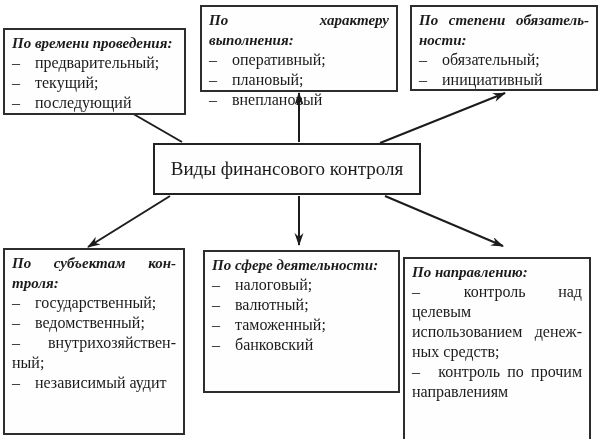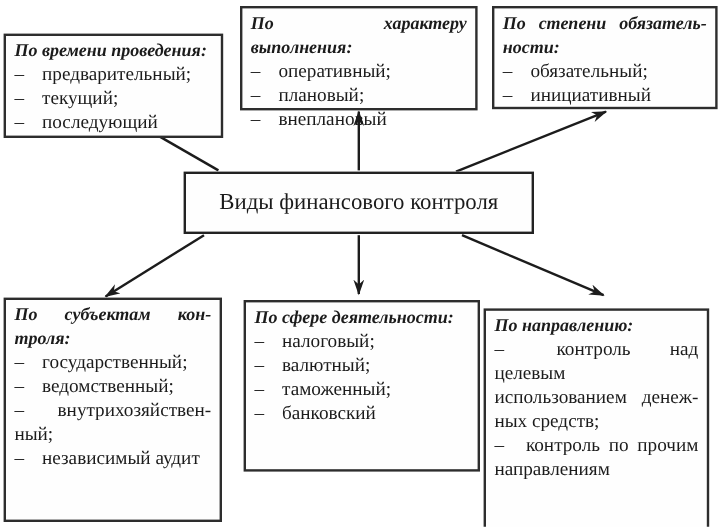--- a/index.html
+++ b/index.html
@@ -30,21 +30,21 @@
     text-align: justify;
   }
   .item {
     font-size: 16px;
     line-height: 20px;
     text-align: justify;
   }
   .dash { margin-right: 11px; }
   .center-node {
     position: absolute;
-    left: 153px; top: 143px; width: 292px; height: 52px;
+    left: 153px; top: 143px; width: 268px; height: 52px;
     background: #fefefe;
     border: 2.5px solid #222222;
     display: flex; align-items: center; justify-content: center;
     font-size: 19px;
     text-align: center;
   }
   .pos-tl { left: 3px;   top: 6px;   width: 183px; height: 87px; margin-top: 22px; }
   .pos-tm { left: 200px; top: 5px;   width: 198px; height: 87px; }
   .pos-tr { left: 410px; top: 5px;   width: 188px; height: 86px; }
   .pos-bl { left: 3px;   top: 248px; width: 182px; height: 187px; }

